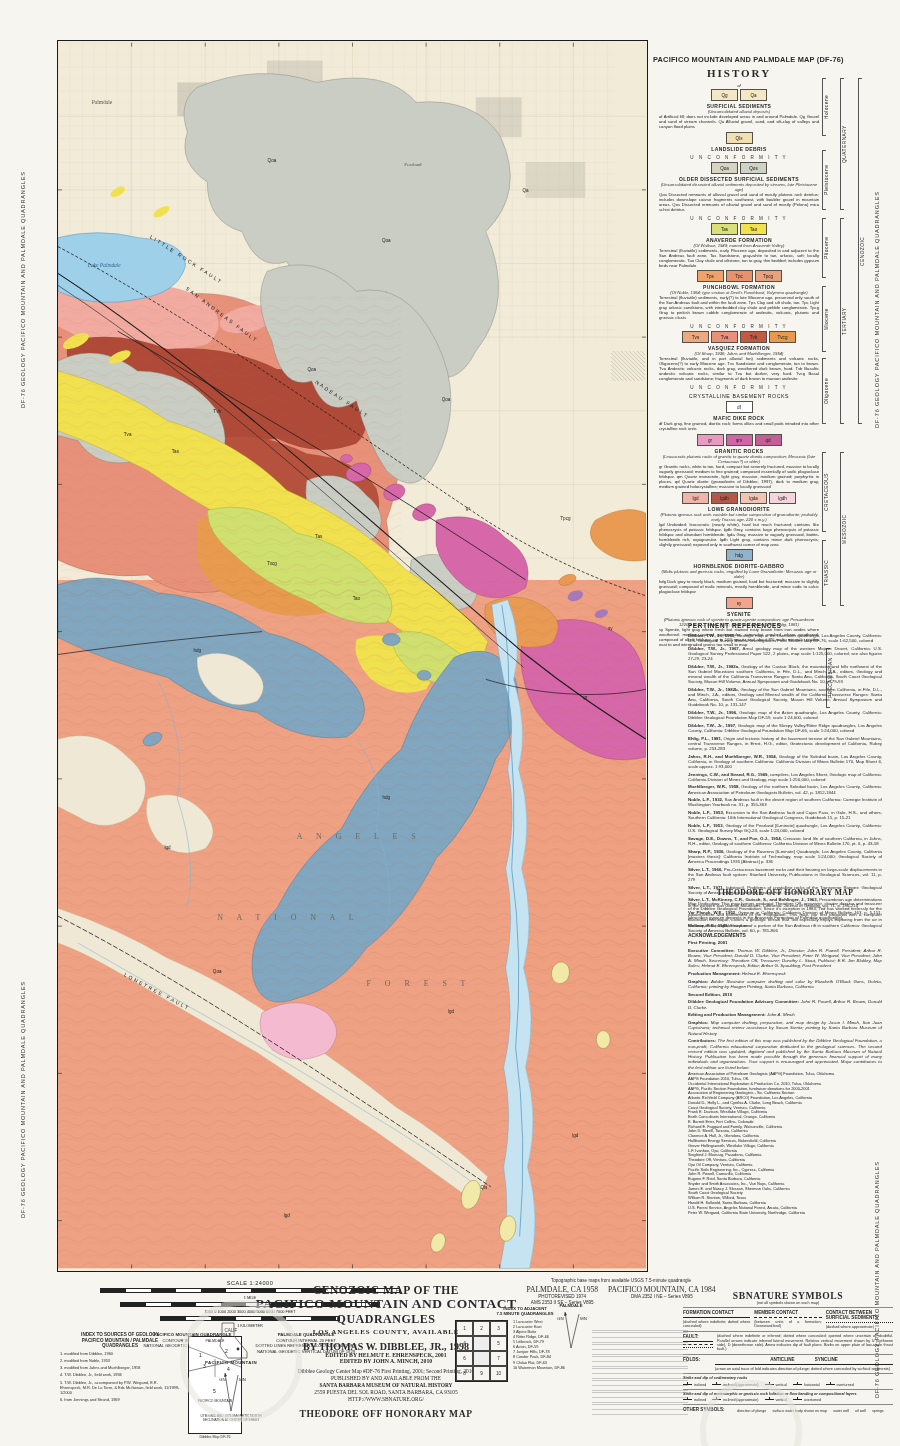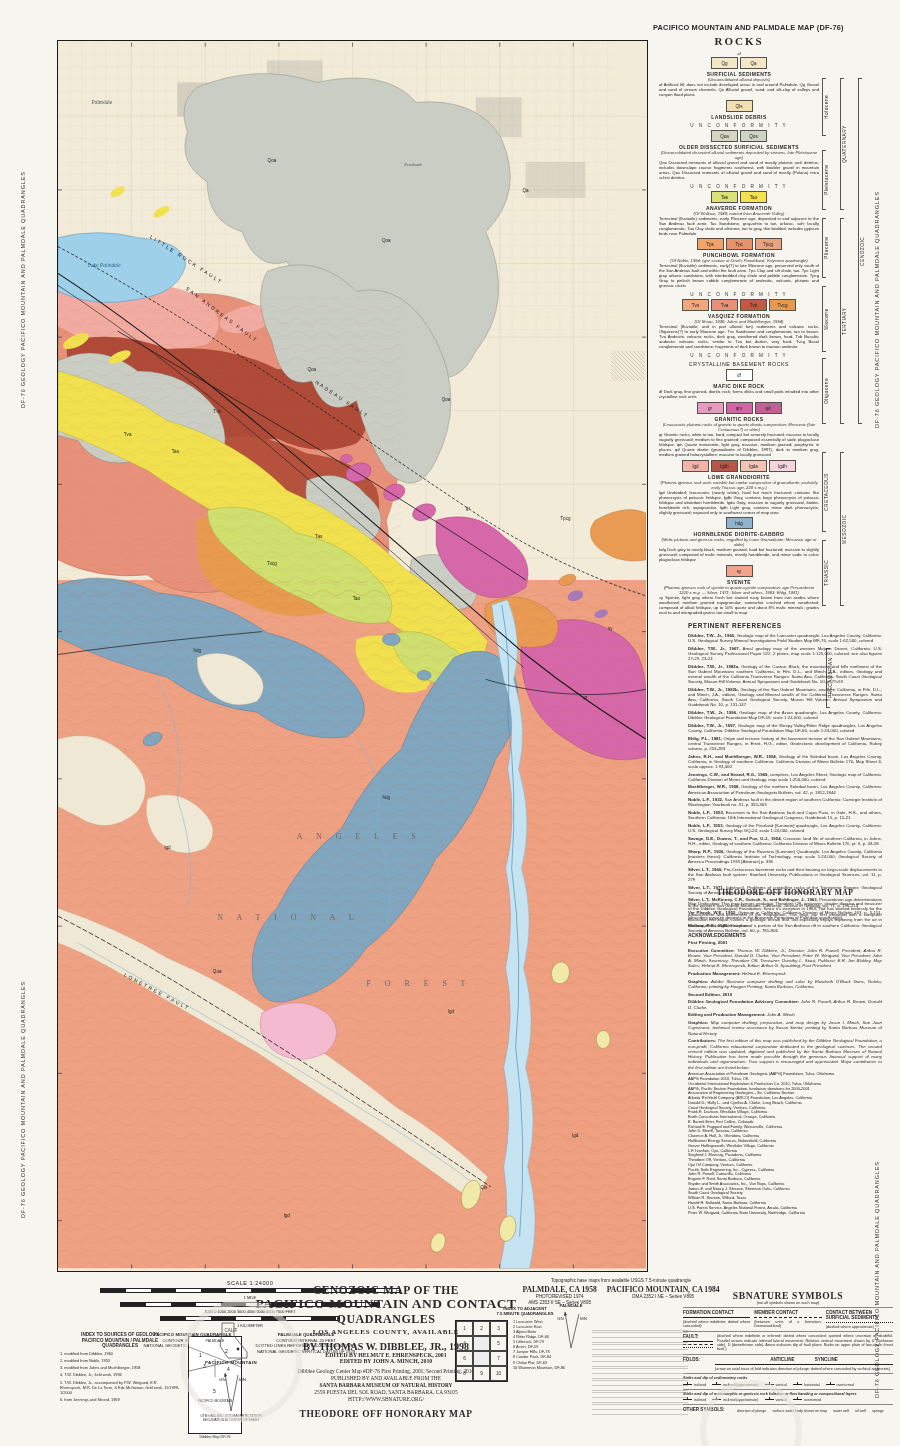--- a/index.html
+++ b/index.html
@@ -3,21 +3,21 @@
 <meta charset="utf-8">
 <style>
   html,body{margin:0;padding:0}
   body{width:900px;height:1446px;position:relative;background:#f6f5f0;font-family:"Liberation Sans",sans-serif;color:#2a2a2a;overflow:hidden}
   .abs{position:absolute}
   .vtext{position:absolute;writing-mode:vertical-rl;transform:rotate(180deg);font-size:5.6px;letter-spacing:.8px;color:#333;text-align:center;white-space:nowrap}
   
   #map-wrap{position:absolute;left:57px;top:40px;width:591px;height:1232px;border:1.4px solid #1b1b1b;background:#f2ebd8;box-sizing:border-box}
   #map-wrap svg{display:block}
   
-  #legend-col{position:absolute;left:659px;top:23px;width:160px}
+  #legend-col{position:absolute;left:659px;top:55px;width:160px}
   .lg-maptitle{font-size:7.4px;font-weight:bold;text-align:center;letter-spacing:.2px;white-space:nowrap;margin-left:-6px}
   .lg-legend{font-family:"Liberation Serif",serif;font-size:11px;font-weight:bold;text-align:center;letter-spacing:2px;margin:3px 0 4px}
   .lg-unit{text-align:center;margin-bottom:2px}
   .lg-section{font-size:5.2px;letter-spacing:.6px;margin:3px 0 2px;color:#222}
   .lg-boxes{display:flex;justify-content:center;gap:2px;flex-wrap:wrap;max-width:120px;margin:0 auto}
   .lg-box{width:27px;height:12px;border:.6px solid #55514a;font-size:4.6px;line-height:12px;text-align:center;color:#222;box-sizing:border-box}
   .lg-ov{font-size:4.4px;font-style:italic;margin-bottom:1px}
   .lg-heading{font-size:5px;font-weight:bold;letter-spacing:.4px;margin-top:2px}
   .lg-sub{font-size:4.2px;font-style:italic;color:#333}
   .lg-desc{font-size:4.2px;line-height:1.18;text-align:justify;color:#222;margin-top:1px}
@@ -62,21 +62,21 @@
   .tb2{font-family:"Liberation Serif",serif;font-size:13.5px;font-weight:bold;letter-spacing:.5px}
   .tb3{font-family:"Liberation Serif",serif;font-size:7px;font-weight:bold;letter-spacing:.8px;margin-top:1px}
   .tb-by{font-family:"Liberation Serif",serif;font-size:10px;font-weight:bold;margin-top:5px}
   .tb-ed{font-family:"Liberation Serif",serif;font-size:5.8px;font-weight:bold}
   .tb-pub{font-family:"Liberation Serif",serif;font-size:5.4px;margin-top:4px;line-height:1.3}
   .tb-hon{font-family:"Liberation Serif",serif;font-size:9.5px;font-weight:bold;letter-spacing:.6px;margin-top:6px}
   
   #baseinfo{position:absolute;left:516px;top:1278px;width:210px;text-align:center}
   .bi-top{font-size:4.6px;margin-bottom:2px}
   .bi-cols{display:flex;gap:10px;justify-content:center}
-  .bi-h{font-family:"Liberation Serif",serif;font-size:7.6px;font-weight:bold;white-space:nowrap}
+  .bi-h{font-family:"Liberation Serif",serif;font-size:7.6px;font-weight:normal;white-space:nowrap}
   .bi-s{font-size:4.6px;line-height:1.25}
   
   #scaleblock{position:absolute;left:70px;top:1280px;width:360px;text-align:center}
   .sc-t{font-size:5.6px;letter-spacing:.5px}
   .sc-bar{height:3px;border:.6px solid #222;margin:2px 30px;background:repeating-linear-gradient(90deg,#222 0 25px,#fff 25px 50px)}
   .sc-lbl{font-size:3.9px;color:#222}
   .contour-cols{display:flex;gap:14px;justify-content:center;margin-top:4px}
   .cc{font-size:4.2px;line-height:1.3}
   .cc b{font-size:4.4px}
   
@@ -291,21 +291,21 @@
     <path d="M74 0V4M148 0V4M222 0V4M296 0V4M370 0V4M444 0V4M518 0V4"></path>
     <path d="M74 1228V1232M148 1228V1232M222 1228V1232M296 1228V1232M370 1228V1232M444 1228V1232M518 1228V1232"></path>
     <path d="M0 148H4M0 296H4M0 444H4M0 592H4M0 740H4M0 888H4M0 1036H4M0 1184H4"></path>
     <path d="M587 148H591M587 296H591M587 444H591M587 592H591M587 740H591M587 888H591M587 1036H591M587 1184H591"></path>
   </g>
 </svg>
 </div>
 
 <div id="legend-col">
   <div class="lg-maptitle">PACIFICO MOUNTAIN AND PALMDALE MAP (DF-76)</div>
-  <div class="lg-legend">ROCKS</div>
+  <div class="lg-legend">HISTORY</div>
   <div id="legend-units">
 
       <div class="lg-unit">
 
         <div class="lg-ov">af</div>
         <div class="lg-boxes">
           <span class="lg-box" style="background: rgb(244, 231, 198);">Qg</span>
           <span class="lg-box" style="background: rgb(244, 231, 198);">Qa</span>
 
         </div>

